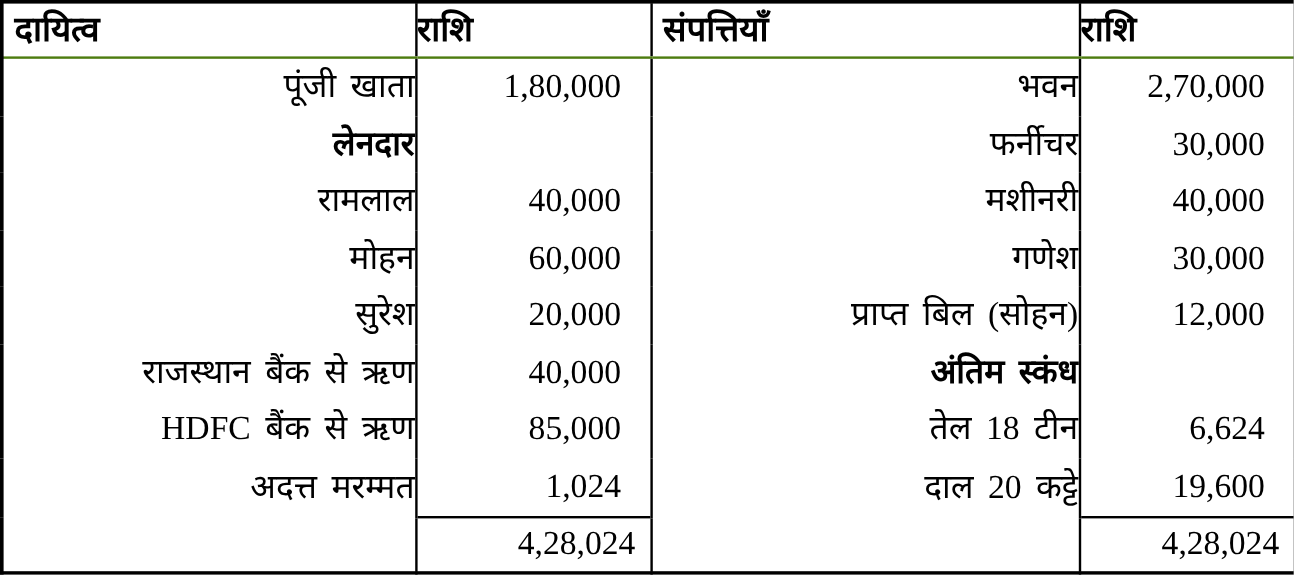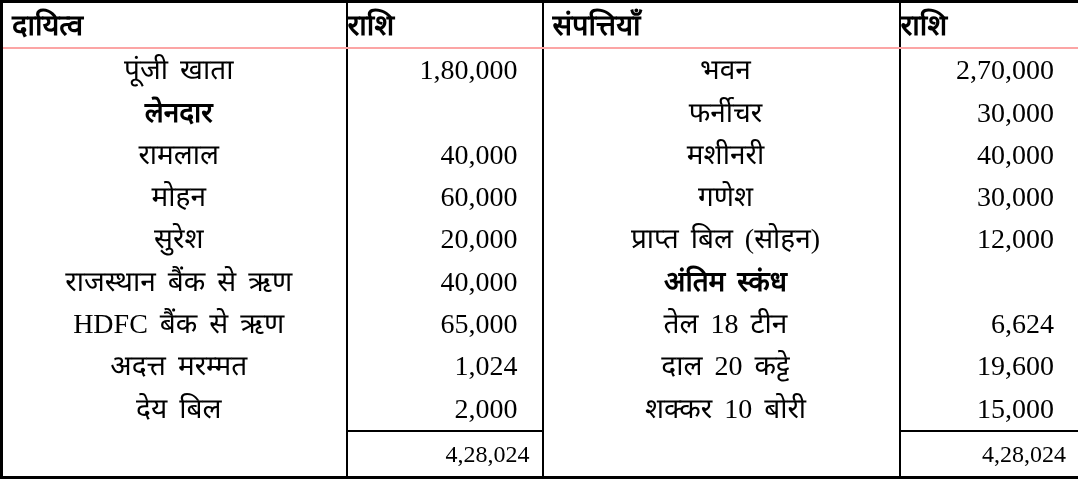--- a/index.html
+++ b/index.html
@@ -21,21 +21,21 @@
     background: #ffffff;
     color: #000000;
     border: 3px solid #000000;
     font-family: "Liberation Serif", "DejaVu Serif", serif;
   }
   
   table.balance tr > *:nth-child(n+2) {
     border-left: 2px solid #000000;
   }
   thead th {
-    border-bottom: 2px solid #fca5a5;
+    border-bottom: 2px solid #4d7c0f;
     height: 44px;
     font-size: 29px;
     font-weight: bold;
     line-height: 44px;
     padding: 0;
     overflow: hidden;
     white-space: nowrap;
   }
   thead th.label-col {
     text-align: left;
@@ -46,34 +46,34 @@
   }
   tbody td {
     height: 38px;
     font-size: 28px;
     line-height: 38px;
     padding: 0;
     overflow: hidden;
     white-space: nowrap;
   }
   td.label {
-    text-align: center;
+    text-align: right;
     padding-left: 9px;
     word-spacing: 5px;
   }
   td.amount {
     text-align: right;
     padding-right: 24px;
   }
   td.bold {
     font-weight: bold;
   }
   tfoot td {
     height: 44px;
-    font-size: 24px;
+    font-size: 28px;
     line-height: 44px;
     padding: 0;
     overflow: hidden;
     white-space: nowrap;
   }
   tfoot td.amount {
     border-top: 2px solid #000000;
     text-align: right;
     padding-right: 12px;
   }
@@ -130,35 +130,29 @@
     <td class="amount">12,000</td>
   </tr>
         <tr>
     <td class="label">राजस्थान बैंक से ऋण</td>
     <td class="amount">40,000</td>
     <td class="label bold">अंतिम स्कंध</td>
     <td class="amount"></td>
   </tr>
         <tr>
     <td class="label">HDFC बैंक से ऋण</td>
-    <td class="amount">65,000</td>
+    <td class="amount">85,000</td>
     <td class="label">तेल 18 टीन</td>
     <td class="amount">6,624</td>
   </tr>
         <tr>
     <td class="label">अदत्त मरम्मत</td>
     <td class="amount">1,024</td>
     <td class="label">दाल 20 कट्टे</td>
     <td class="amount">19,600</td>
-  </tr>
-        <tr>
-    <td class="label">देय बिल</td>
-    <td class="amount">2,000</td>
-    <td class="label">शक्कर 10 बोरी</td>
-    <td class="amount">15,000</td>
   </tr>
       </tbody>
     <tfoot>
       <tr>
         <td class="label"></td>
         <td class="amount">4,28,024</td>
         <td class="label"></td>
         <td class="amount">4,28,024</td>
       </tr>
     </tfoot>

